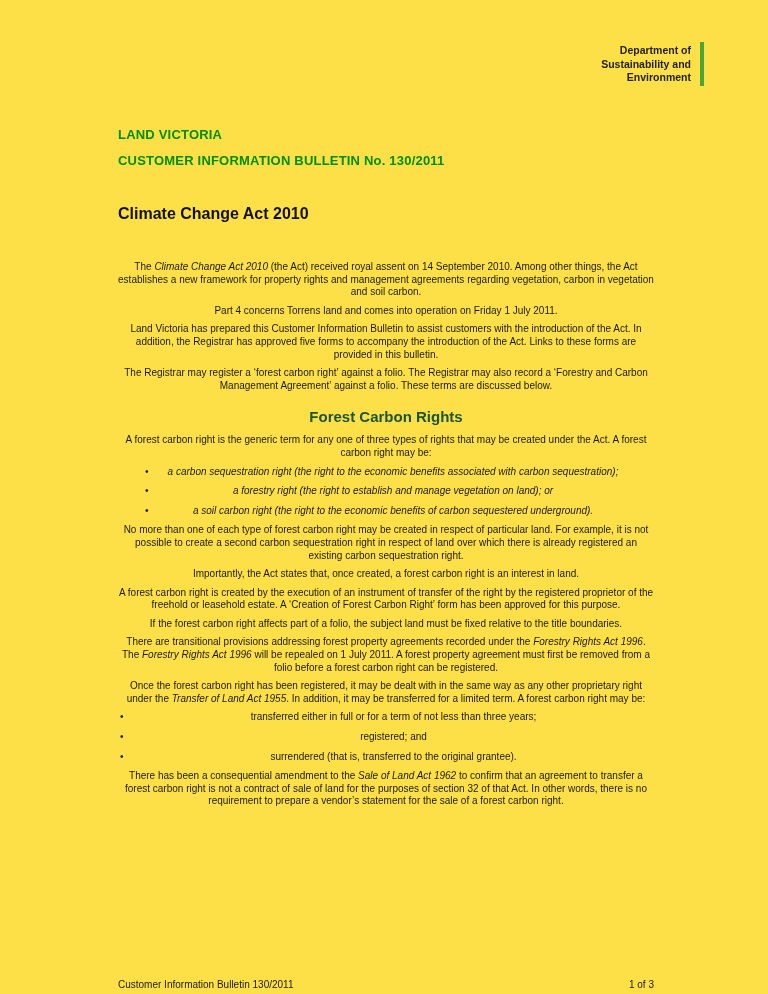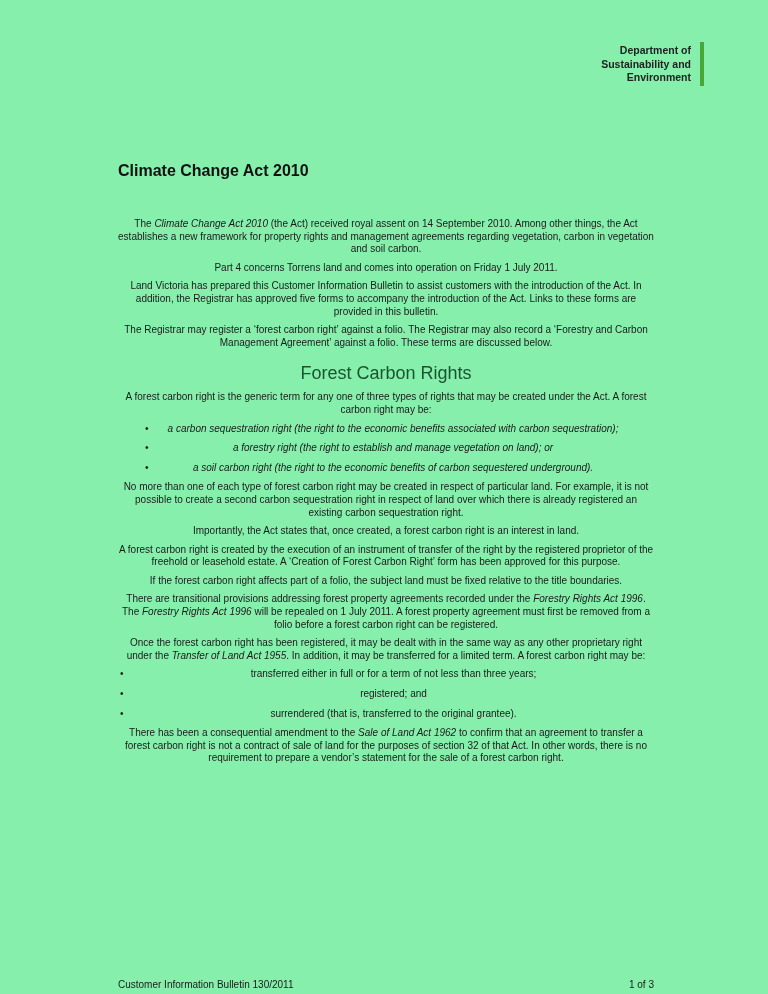--- a/index.html
+++ b/index.html
@@ -7,21 +7,21 @@
     --section-green:#1B5430;
     --logo-bar-green:#4BA638;
     --body-text:#1a1a1a;
   }
   html,body{margin:0;padding:0;background:#ffffff;}
   body{font-family:"Liberation Sans","DejaVu Sans",sans-serif;}
   .page{
     position:relative;
     width:768px;
     height:994px;
-    background:#86efac;
+    background:#fde047;
     overflow:hidden;
     color:var(--body-text);
   }
   
   .logo{
     position:absolute;
     top:44px;
     right:64px;
     display:flex;
     align-items:flex-start;
@@ -65,22 +65,22 @@
   .doc-body{
     margin-top:38px;
     font-size:10px;
     line-height:12.6px;
     color:var(--body-text);
     text-align:center;
   }
   .para{margin:0 0 6px 0;}
   .para em,.bullets em{font-style:italic;}
   .section-heading{
-    font-size:18px;
-    font-weight:normal;
+    font-size:15px;
+    font-weight:bold;
     color:var(--section-green);
     margin:17px 0 10px 0;
     line-height:15px;
   }
   .bullets{
     list-style:none;
     margin:0 0 6px 0;
     padding:0;
   }
   .bullets li{
@@ -127,20 +127,24 @@
   <div class="logo">
     <div class="logo-text">
       <div>Department of</div>
       <div>Sustainability and</div>
       <div>Environment</div>
     </div>
     <div class="logo-bar"></div>
   </div>
 
   <div class="content">
+    <div class="bulletin-header">
+      <div class="green-heading">LAND VICTORIA</div>
+      <div class="green-heading">CUSTOMER INFORMATION BULLETIN No. 130/2011</div>
+    </div>
 
     <h1 class="doc-title">Climate Change Act 2010</h1>
 
     <div class="doc-body">
         <p class="para"><span>The </span><em>Climate Change Act 2010</em><span> (the Act) received royal assent on 14 September 2010. Among other things, the Act establishes a new framework for property rights and management agreements regarding vegetation, carbon in vegetation and soil carbon.</span></p>
         <p class="para"><span>Part 4 concerns Torrens land and comes into operation on Friday 1 July 2011.</span></p>
         <p class="para"><span>Land Victoria has prepared this Customer Information Bulletin to assist customers with the introduction of the Act. In addition, the Registrar has approved five forms to accompany the introduction of the Act. Links to these forms are provided in this bulletin.</span></p>
         <p class="para"><span>The Registrar may register a ‘forest carbon right’ against a folio. The Registrar may also record a ‘Forestry and Carbon Management Agreement’ against a folio. These terms are discussed below.</span></p>
         <h2 class="section-heading">Forest Carbon Rights</h2>
         <p class="para"><span>A forest carbon right is the generic term for any one of three types of rights that may be created under the Act. A forest carbon right may be:</span></p>

